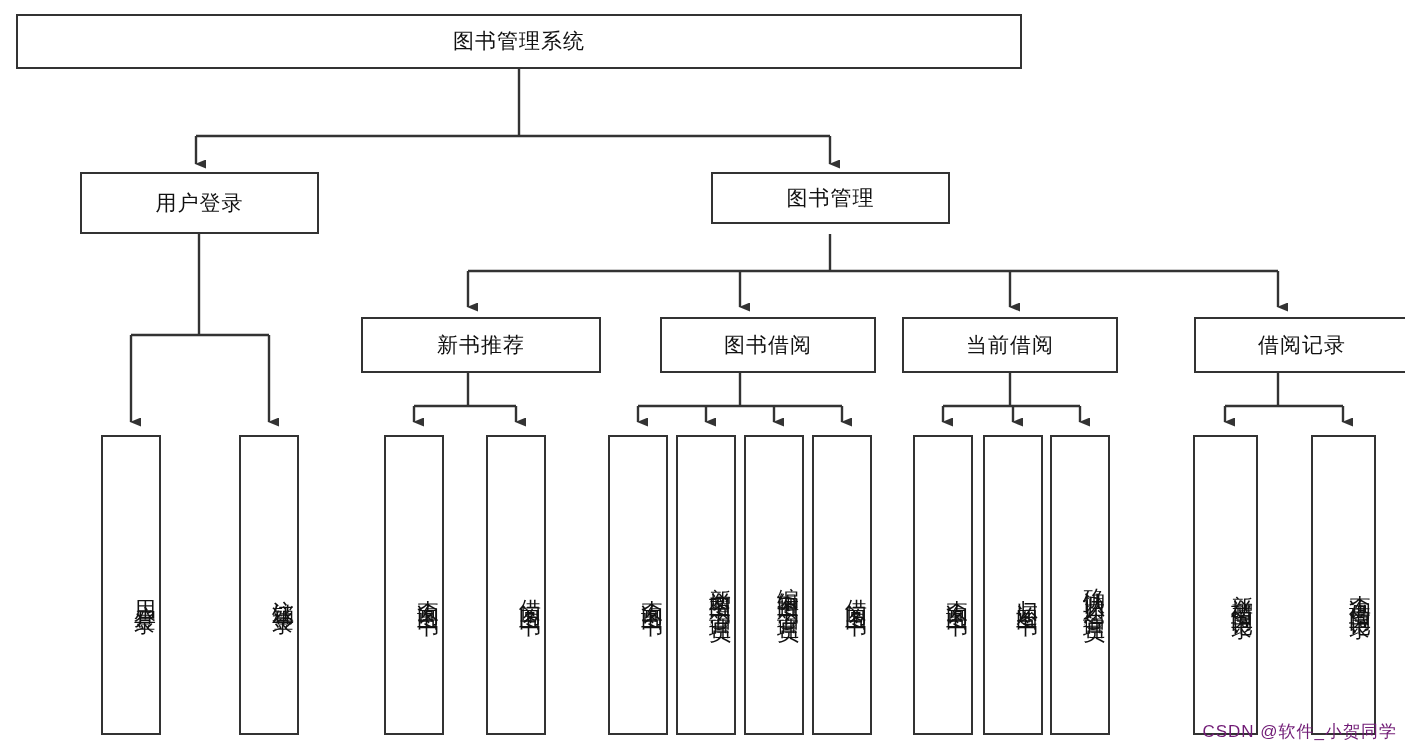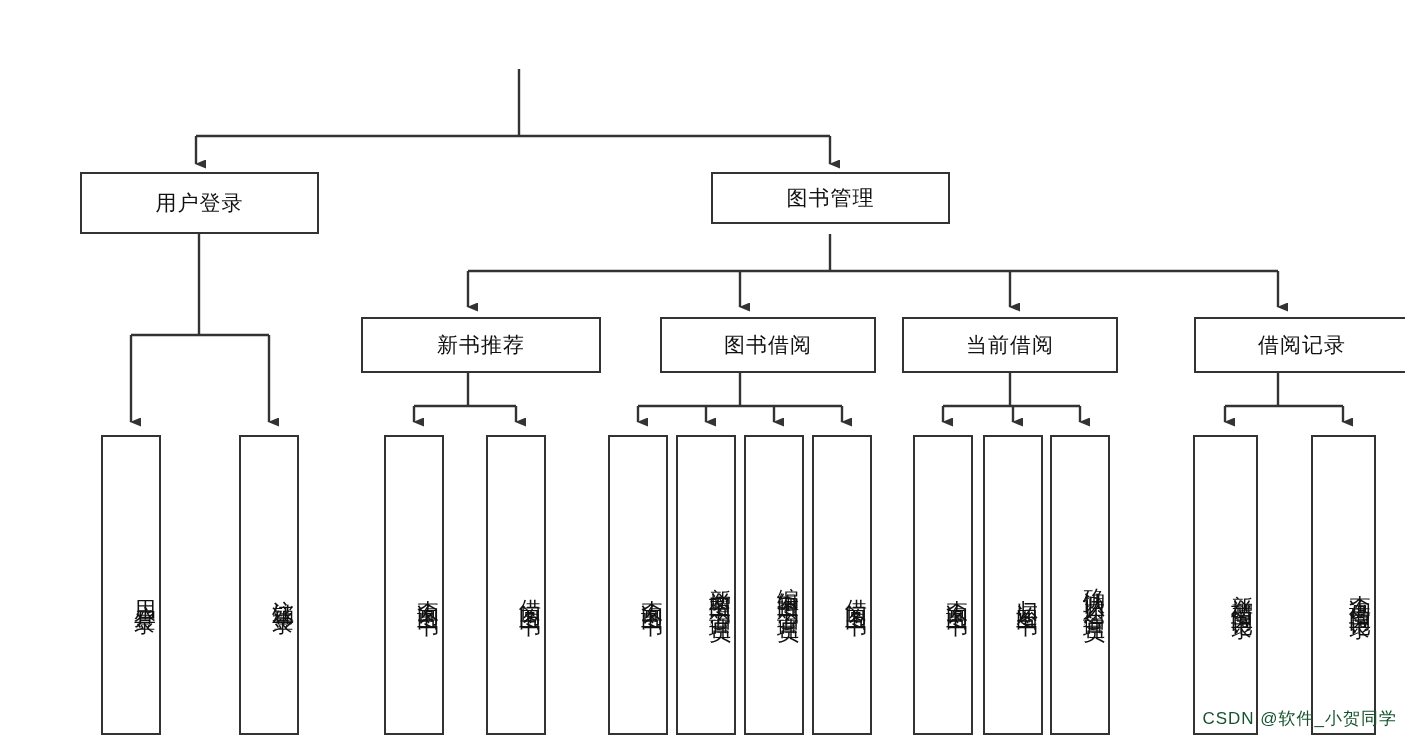--- a/index.html
+++ b/index.html
@@ -49,23 +49,23 @@
     justify-content:center;
   }
   .node.v .txt{
     writing-mode:vertical-rl;
     text-orientation:upright;
     white-space:nowrap;
   }
   #watermark{
     position:absolute;
     right:8px;
-    bottom:17px;
+    bottom:4px;
     font-size:17px;
-    color:#14532d;
+    color:#701a75;
     letter-spacing:1px;
     white-space:nowrap;
     z-index:5;
   }
 </style>
 </head>
 <body>
 
 <div id="canvas">
 
@@ -114,20 +114,23 @@
       <path d="M1013,406 L1013,422" marker-end="url(#arrow)"></path>
       <path d="M1080,406 L1080,422" marker-end="url(#arrow)"></path>
 
       <path d="M1278,373 L1278,406"></path>
       <path d="M1225,406 L1343,406"></path>
       <path d="M1225,406 L1225,422" marker-end="url(#arrow)"></path>
       <path d="M1343,406 L1343,422" marker-end="url(#arrow)"></path>
     </g>
   </svg>
 
+  <div class="node h" style="left:16px; top:14px; width:1006px; height:55px;">
+    <span class="txt">图书管理系统</span>
+  </div>
 
   <div class="node h" style="left:80px; top:172px; width:239px; height:62px;">
     <span class="txt">用户登录</span>
   </div>
 
   <div class="node h" style="left:711px; top:172px; width:239px; height:52px;">
     <span class="txt">图书管理</span>
   </div>
 
   <div class="node h" style="left:361px; top:317px; width:240px; height:56px;">

